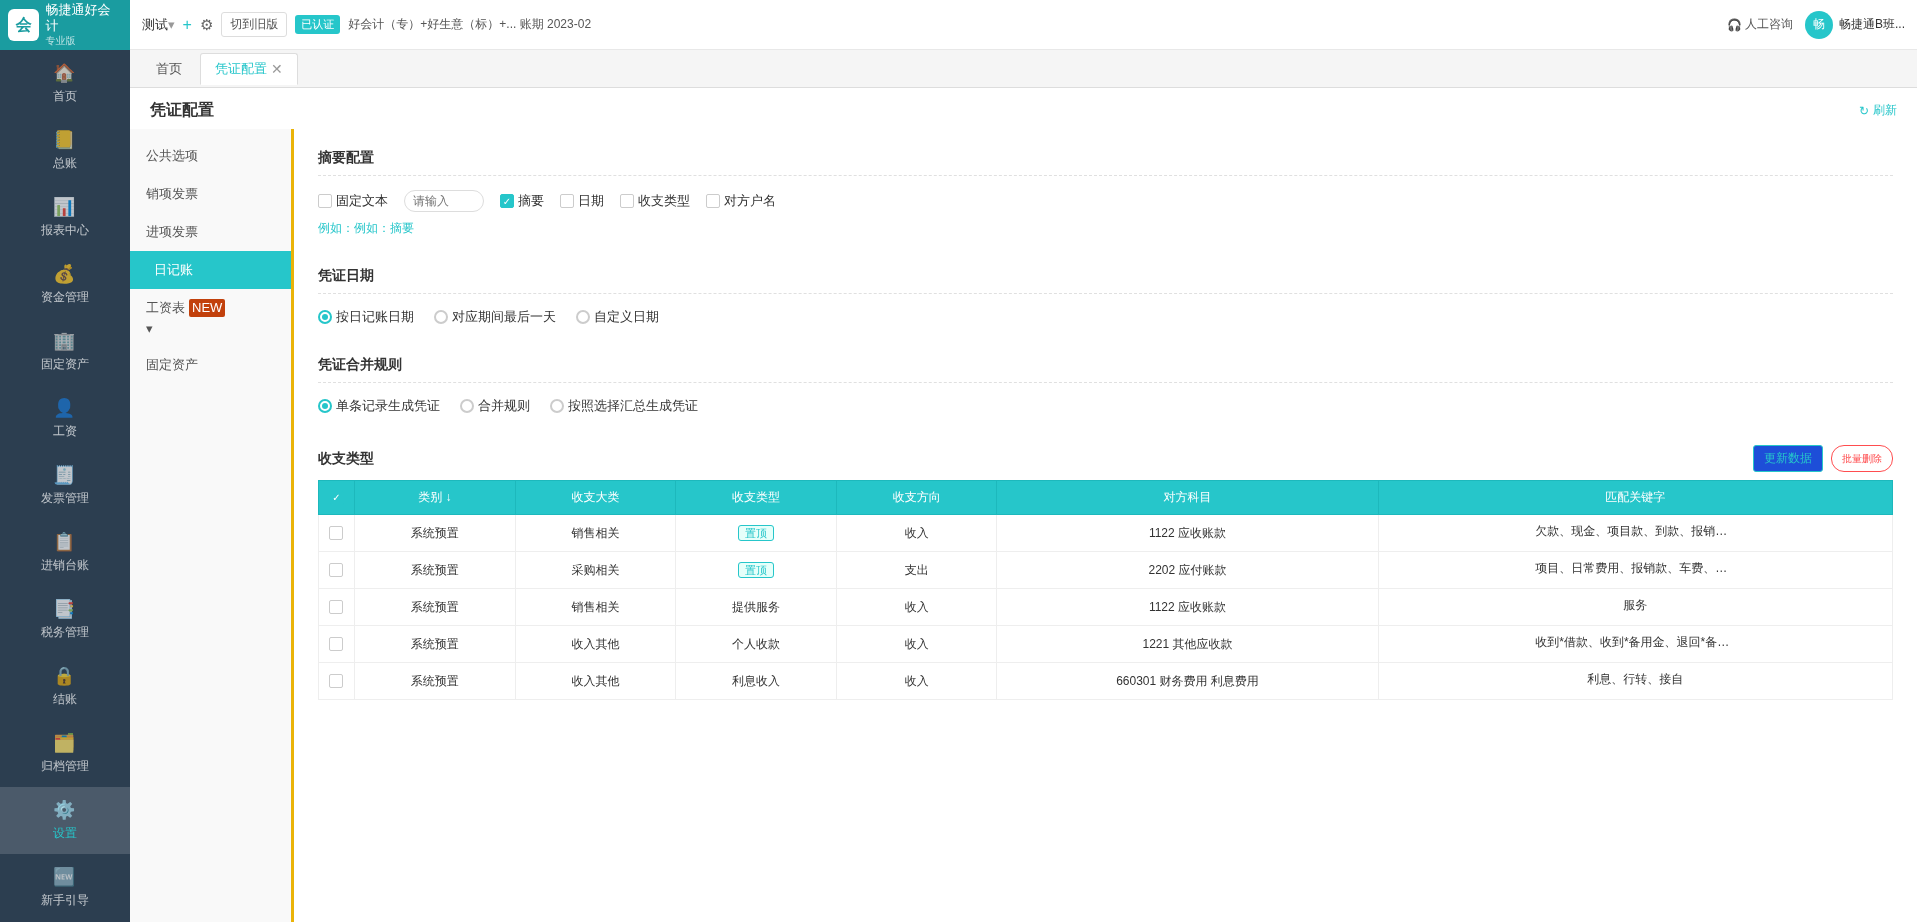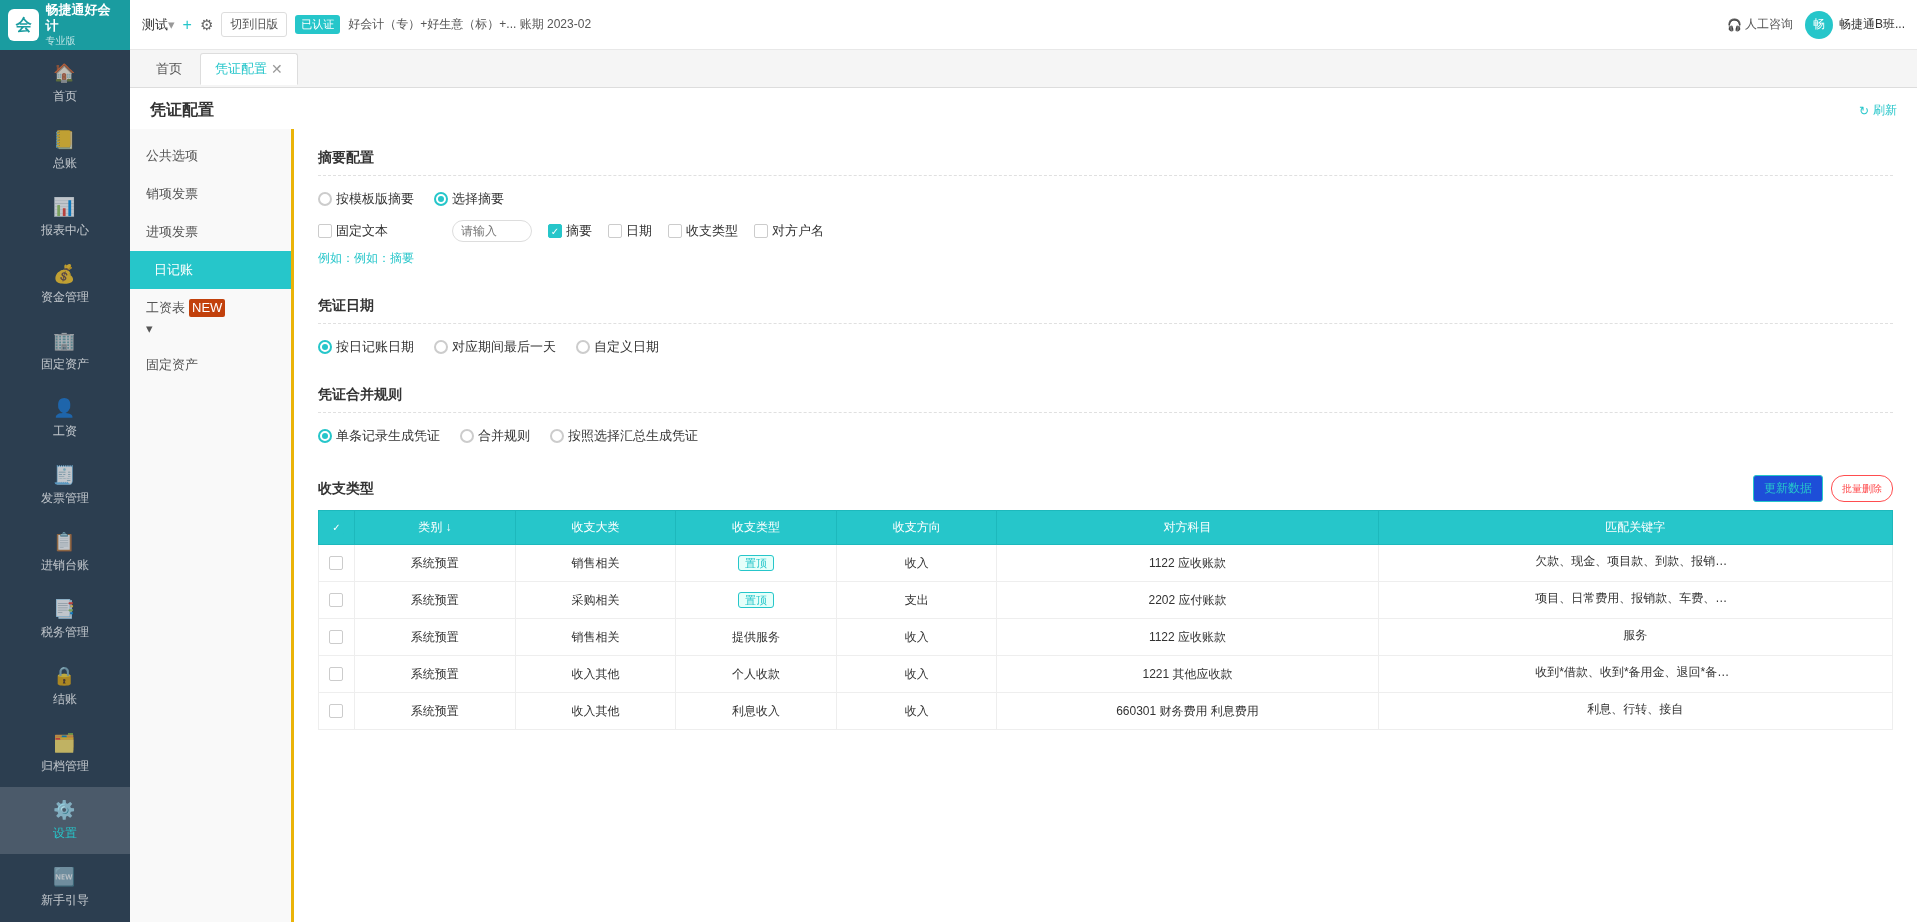--- a/index.html
+++ b/index.html
@@ -22,21 +22,21 @@
       gap: 6px;
       height: 50px;
     }
     .sidebar-logo-icon {
       width: 32px; height: 32px;
       background: white;
       border-radius: 6px;
       display: flex; align-items: center; justify-content: center;
       color: #1a9ca0; font-size: 16px; font-weight: bold;
     }
-    .sidebar-logo-text { color: white; font-size: 13px; font-weight: bold; line-height: 1.2; }
+    .sidebar-logo-text { color: white; font-size: 13px; font-weight: normal; line-height: 1.2; }
     .sidebar-logo-sub { font-size: 10px; color: rgba(255,255,255,0.7); }
     .sidebar-item {
       display: flex; flex-direction: column; align-items: center; justify-content: center;
       padding: 12px 4px;
       color: rgba(255,255,255,0.7);
       cursor: pointer;
       gap: 4px;
       font-size: 12px;
     }
     .sidebar-item.active { background: rgba(255,255,255,0.15); color: #26c6ca; }
@@ -164,21 +164,21 @@
     .radio-item { display: flex; align-items: center; gap: 4px; cursor: pointer; font-size: 13px; }
     .radio-circle { width: 14px; height: 14px; border-radius: 50%; border: 2px solid #ccc; display: flex; align-items: center; justify-content: center; }
     .radio-circle.checked { border-color: #26c6ca; }
     .radio-circle.checked::after { content: ''; width: 6px; height: 6px; border-radius: 50%; background: #26c6ca; }
 
     
     .checkbox-group { display: flex; gap: 16px; align-items: center; flex-wrap: wrap; }
     .checkbox-item { display: flex; align-items: center; gap: 4px; cursor: pointer; font-size: 13px; }
     .checkbox-box { width: 14px; height: 14px; border: 1px solid #ccc; border-radius: 2px; display: flex; align-items: center; justify-content: center; }
     .checkbox-box.checked { background: #26c6ca; border-color: #26c6ca; color: white; font-size: 10px; }
-    .text-input { border: 1px solid #ddd; border-radius: 11px; padding: 3px 8px; font-size: 12px; color: #999; width: 80px; margin-left: 48px; }
+    .text-input { border: 1px solid #ddd; border-radius: 11px; padding: 3px 8px; font-size: 12px; color: #999; width: 80px; }
 
     .example-text { color: #26c6ca; font-size: 12px; margin-top: 8px; }
     .btn-outline {
       border: 1px solid #26c6ca; color: #26c6ca; background: #1d4ed8;
       border-radius: 3px; padding: 4px 10px; font-size: 12px; cursor: pointer;
     }
     .btn-danger {
       border: 1px solid #ff4d4f; color: #ff4d4f; background: white;
       border-radius: 13px; padding: 4px 10px; font-size: 10px; cursor: pointer;
     }
@@ -333,30 +333,20 @@
           <div class="left-nav-item">
             <span>固定资产</span>
           </div>
         </div>
 
         <div class="right-content">
 
           <div class="section">
             <div class="section-title">摘要配置</div>
 
-            <div class="radio-group">
-              <label class="radio-item">
-                <div class="radio-circle"></div>
-                <span>按模板版摘要</span>
-              </label>
-              <label class="radio-item">
-                <div class="radio-circle checked"></div>
-                <span>选择摘要</span>
-              </label>
-            </div>
 
             <div class="checkbox-group">
               <label class="checkbox-item">
                 <div class="checkbox-box"></div>
                 <span>固定文本</span>
               </label>
               <input class="text-input" placeholder="请输入" style="">
 
               <label class="checkbox-item">
                 <div class="checkbox-box checked">✓</div>

